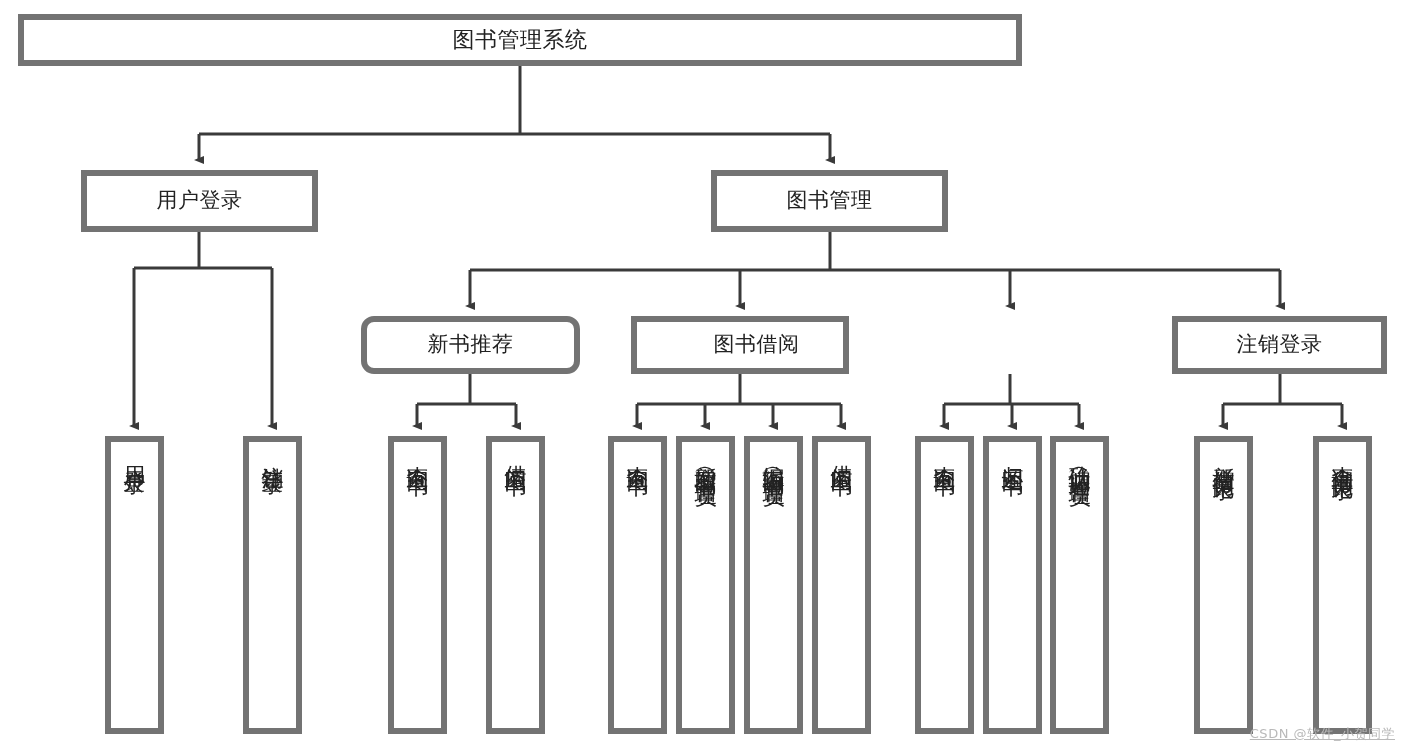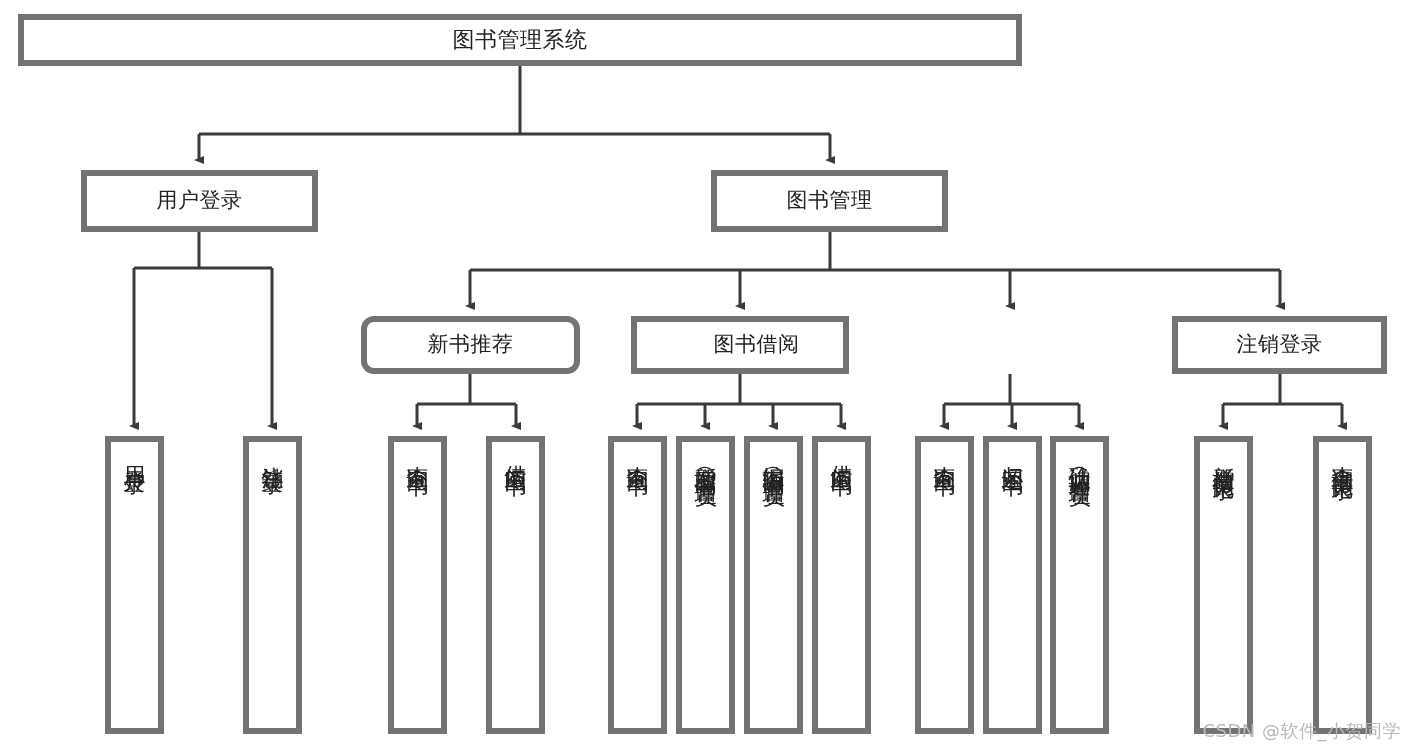--- a/index.html
+++ b/index.html
@@ -55,26 +55,27 @@
   .node.vertical .label {
     writing-mode: vertical-rl;
     text-orientation: upright;
     font-size: 22px;
     letter-spacing: 3px;
     line-height: 1;
     white-space: nowrap;
   }
   .watermark {
     position: absolute;
-    right: 4px;
+    right: 10px;
     bottom: 4px;
-    font-size: 18px;
+    font-size: 13px;
     color: #b9b9b9;
     white-space: nowrap;
     letter-spacing: 0.5px;
+    text-decoration: underline;
   }
 </style>
 </head>
 <body>
 
 <div id="canvas">
 
   <svg class="wires" viewBox="0 0 1405 747" xmlns="http://www.w3.org/2000/svg">
     <defs>
       <marker id="arrow" markerWidth="10" markerHeight="10" refX="4" refY="5" orient="auto" markerUnits="userSpaceOnUse">

